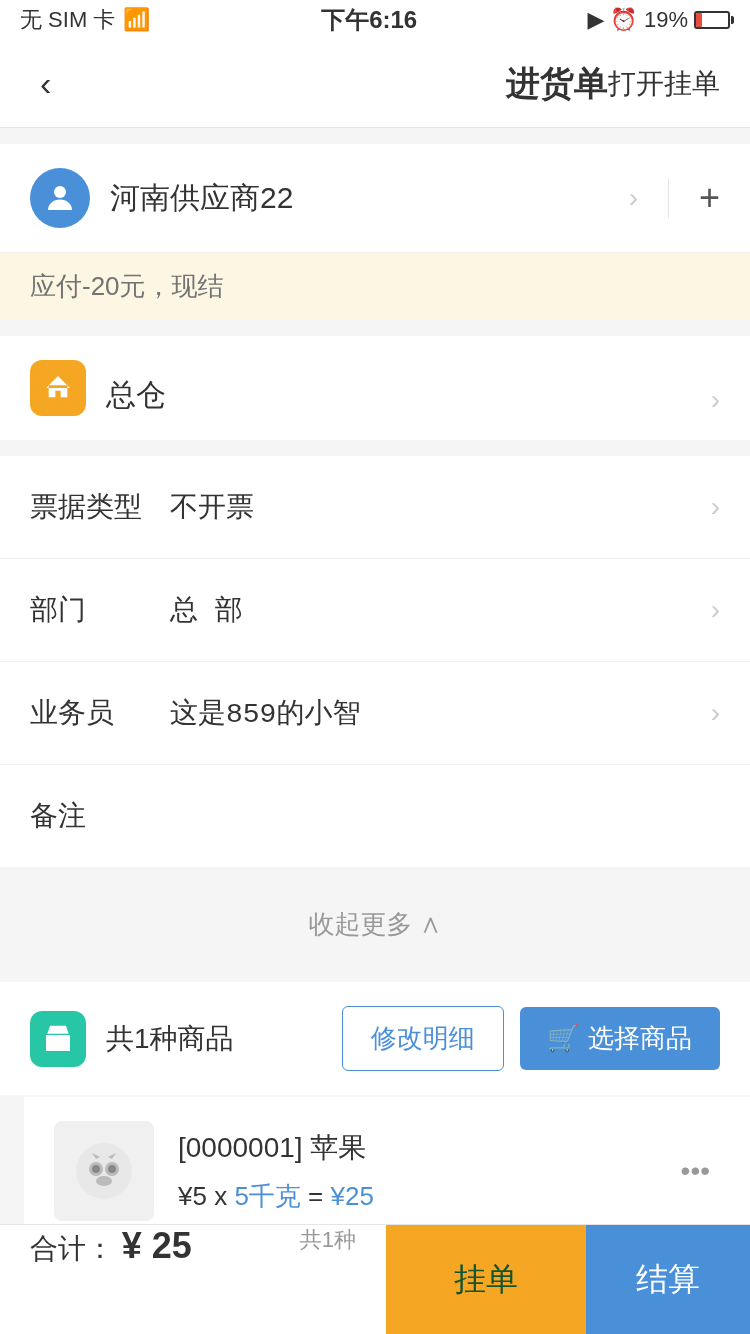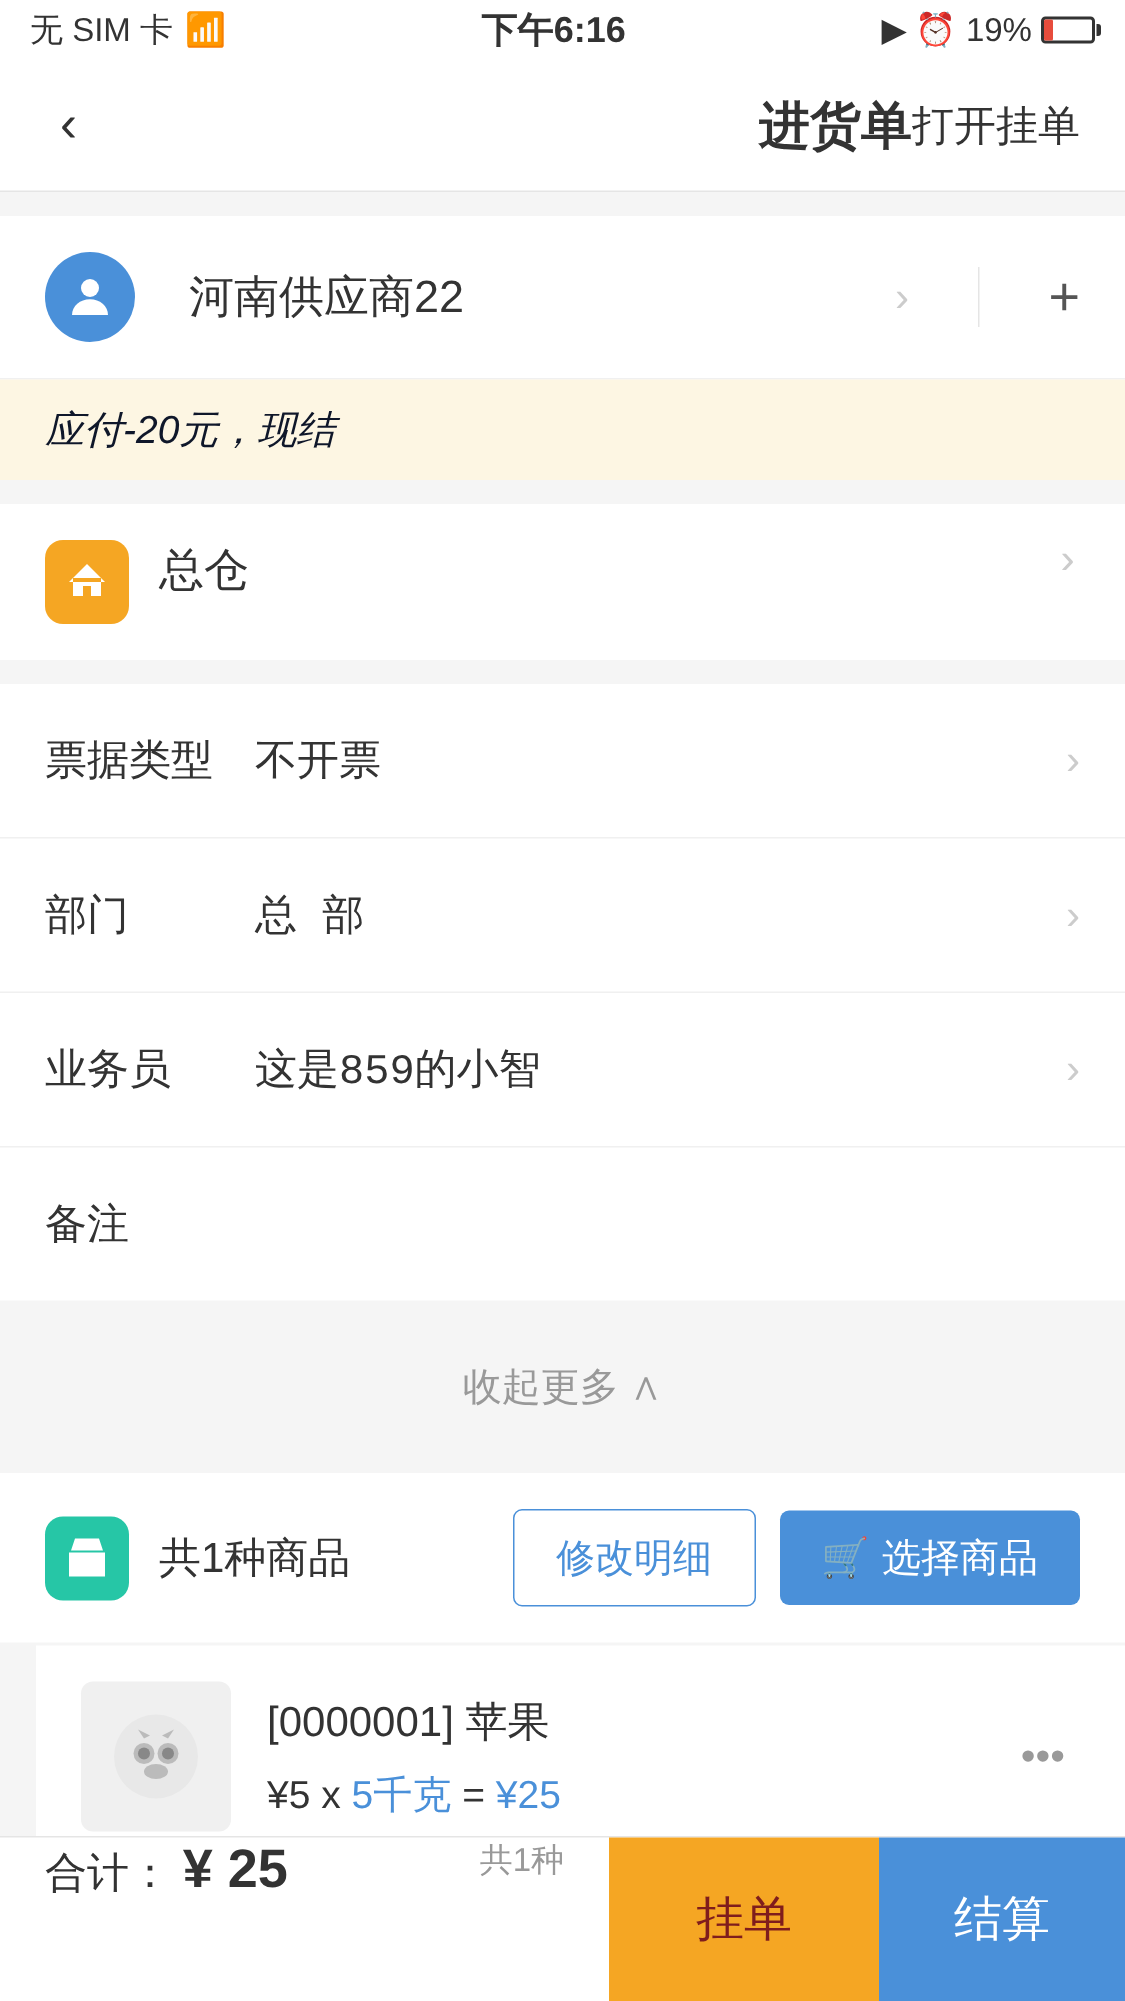--- a/index.html
+++ b/index.html
@@ -73,21 +73,20 @@
       background: #fff;
       margin-bottom: 16px;
     }
 
     
     .supplier-row {
       display: flex;
       align-items: center;
       padding: 24px 30px;
       border-bottom: 1px solid #f0f0f0;
-      gap: 16px;
     }
     .supplier-avatar {
       width: 60px; height: 60px; border-radius: 50%;
       background: #4a90d9;
       display: flex; align-items: center; justify-content: center;
       margin-right: 20px; flex-shrink: 0;
     }
     .supplier-avatar svg { width: 36px; height: 36px; fill: #fff; }
     .supplier-name {
       flex: 1;
@@ -106,30 +105,28 @@
       font-size: 36px;
       color: #555;
       cursor: pointer;
     }
 
     
     .alert-row {
       background: #fdf6e3;
       padding: 16px 30px;
       font-size: 26px;
-      color: #0f172a;
-      font-style: italic;
+      color: #737373;
     }
 
     
     .warehouse-row {
       display: flex;
-      align-items: flex-start;
+      align-items: flex-end;
       padding: 24px 30px;
-      font-family: Liberation Mono, monospace;
     }
     .warehouse-icon {
       width: 56px; height: 56px; border-radius: 12px;
       background: #f5a623;
       display: flex; align-items: center; justify-content: center;
       margin-right: 20px; flex-shrink: 0;
     }
     .warehouse-icon svg { width: 32px; height: 32px; fill: #fff; }
     .warehouse-name {
       flex: 1;
@@ -272,23 +269,23 @@
       color: #999;
     }
     .total-amount {
       font-size: 36px;
       font-weight: 600;
       color: #333;
       display: inline;
     }
     .btn-suspend {
       background: #f5a623;
-      color: #7f1d1d;
+      color: #14532d;
       font-size: 32px;
-      width: 180px;
+      width: 200px;
       display: flex;
       align-items: center;
       justify-content: center;
       cursor: pointer;
       border: none;
     }
     .btn-checkout {
       background: #4a90d9;
       color: #fff;
       font-size: 32px;

